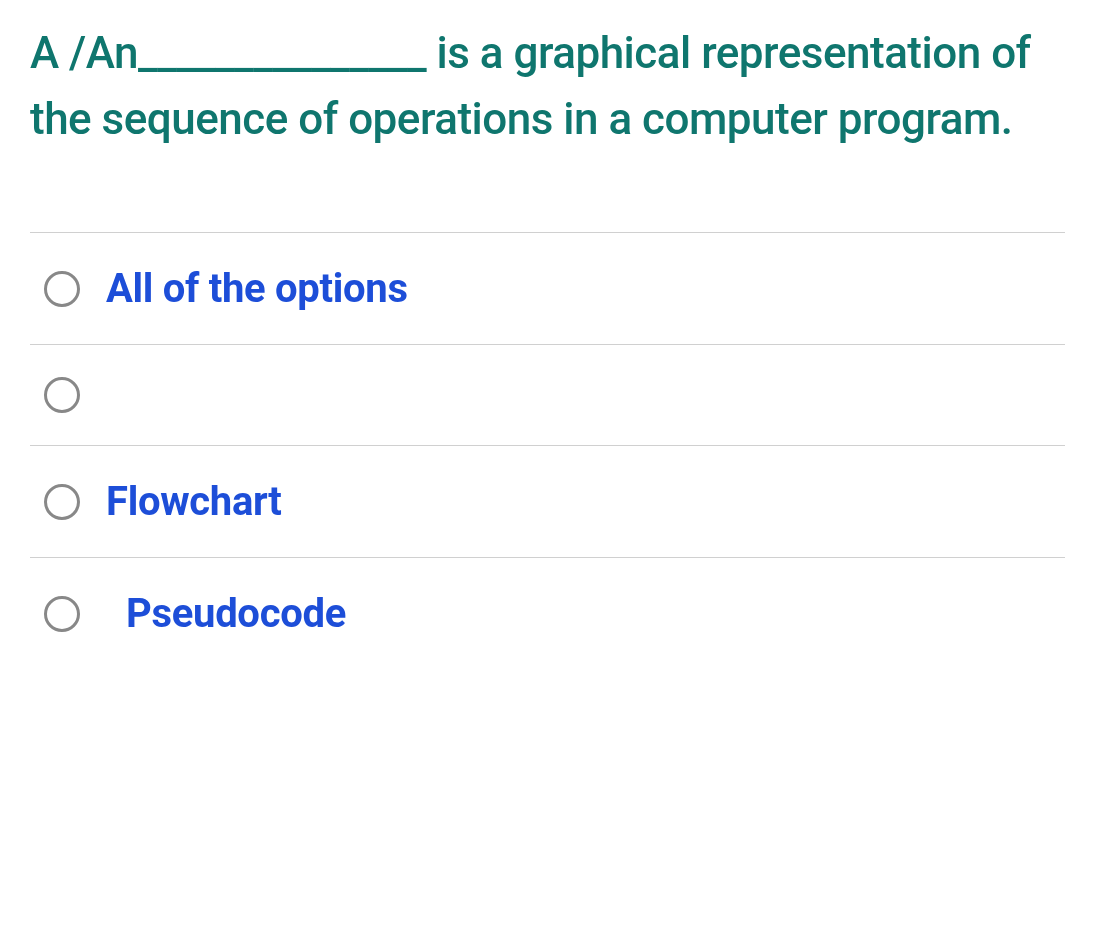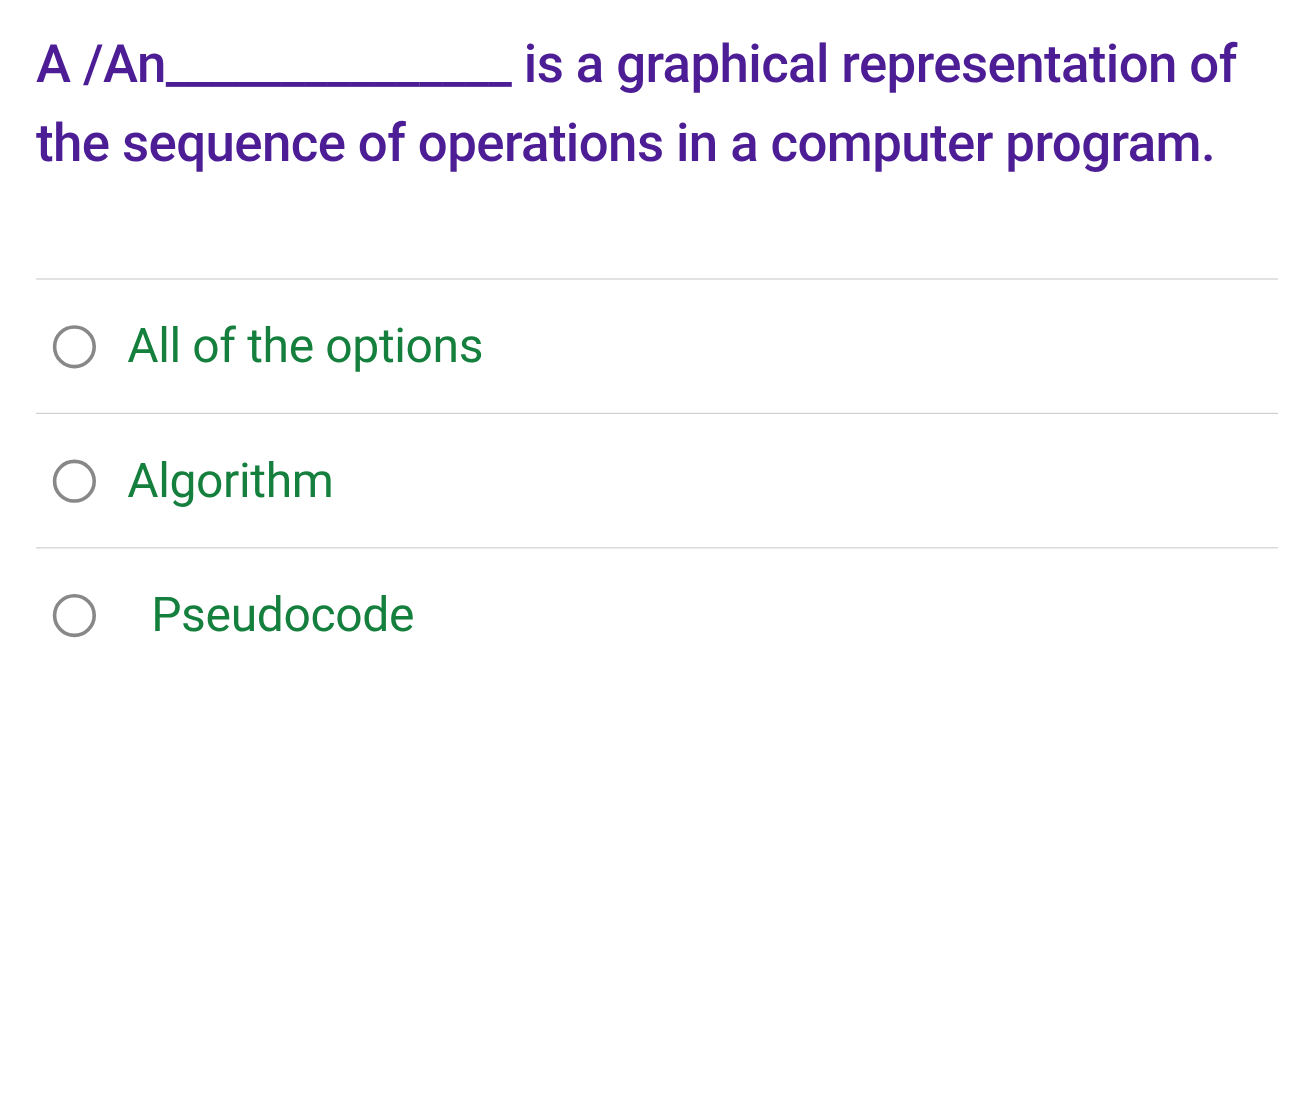--- a/index.html
+++ b/index.html
@@ -11,21 +11,21 @@
       font-family: -apple-system, BlinkMacSystemFont, "Segoe UI", Roboto, Helvetica, Arial, sans-serif;
       background: #ffffff;
       width: 1095px;
       height: 929px;
       padding: 0;
     }
     .question-container {
       padding: 20px 30px 0 30px;
     }
     .question-text {
-      color: #4c1d95;
+      color: #0f766e;
       font-size: 44px;
       font-weight: 500;
       line-height: 1.5;
       letter-spacing: -0.5px;
       margin-bottom: 80px;
     }
     .options-list {
       border-top: 1px solid #d0d0d0;
     }
     .option-row {
@@ -41,38 +41,41 @@
     }
     .radio-circle {
       width: 36px;
       height: 36px;
       border: 3px solid #888888;
       border-radius: 50%;
       flex-shrink: 0;
       margin-right: 26px;
     }
     .option-label {
-      color: #15803d;
+      color: #1d4ed8;
       font-size: 40px;
-      font-weight: 400;
+      font-weight: 700;
       letter-spacing: -0.3px;
     }
   </style>
 </head>
 <body>
 
 <div class="question-container">
   <div class="question-text">A /An_______________ is a graphical representation of the sequence of operations in a computer program.</div>
   <div class="options-list">
     <div class="option-row">
       <div class="radio-circle"></div>
       <div class="option-label">All of the options</div>
     </div>
     <div class="option-row">
       <div class="radio-circle"></div>
-      <div class="option-label">Algorithm</div>
+    </div>
+    <div class="option-row">
+      <div class="radio-circle"></div>
+      <div class="option-label">Flowchart</div>
     </div>
     <div class="option-row">
       <div class="radio-circle"></div>
       <div class="option-label">Pseudocode</div>
     </div>
   </div>
 </div>
 
 </body></html>

